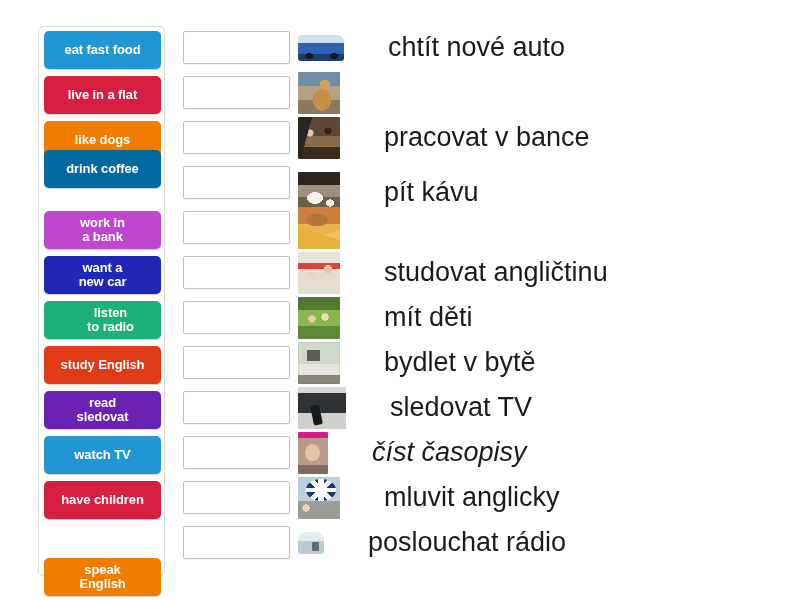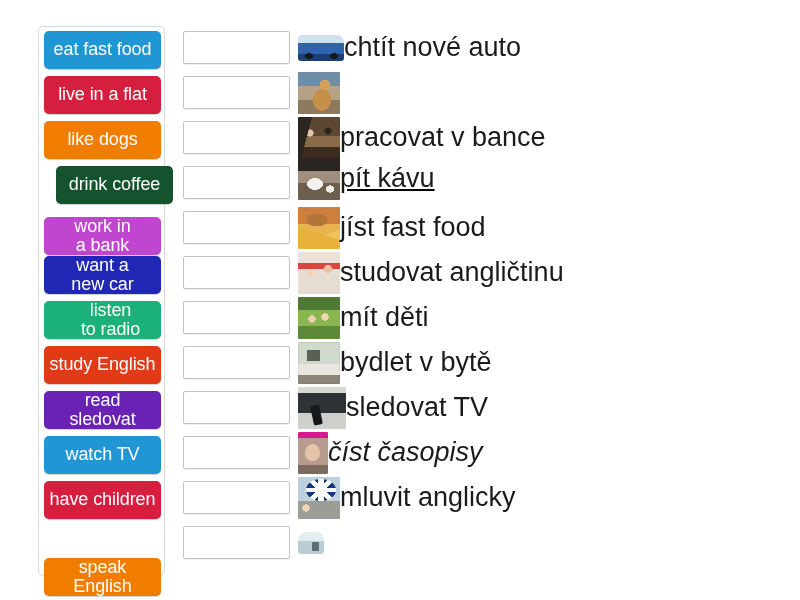--- a/index.html
+++ b/index.html
@@ -26,22 +26,22 @@
     background: #ffffff;
     padding: 4px 4px;
   }
   .tile {
     position: absolute;
     left: 5px;
     width: 117px;
     height: 38px;
     border-radius: 5px;
     color: #ffffff;
-    font-size: 18px;
-    font-weight: normal;
+    font-size: 13px;
+    font-weight: bold;
     line-height: 1.08;
     text-align: center;
     display: flex;
     align-items: center;
     justify-content: center;
     white-space: pre-line;
     letter-spacing: -0.1px;
     box-shadow: 0 1px 1px rgba(0,0,0,0.18);
     cursor: move;
     user-select: none;
@@ -73,20 +73,21 @@
     background-repeat: no-repeat;
     background-size: cover;
     border-radius: 1px;
   }
   .prompt-text {
     font-size: 27px;
     color: #1b1b1b;
     line-height: 1;
     white-space: nowrap;
     font-weight: 400;
+    margin-left: 44px;
   }
 
   
   .t-car {
     width: 46px; height: 26px;
     background:
       radial-gradient(ellipse 7px 5px at 11px 21px, #16181c 0 58%, rgba(0,0,0,0) 60%),
       radial-gradient(ellipse 7px 5px at 36px 21px, #16181c 0 58%, rgba(0,0,0,0) 60%),
       linear-gradient(#cfe0ef 0 30%, #2f63ad 30% 72%, #1b3f72 72% 100%);
     border-radius: 4px 7px 3px 3px;
@@ -211,22 +212,22 @@
 </style>
 </head>
 <body>
 
 <div id="app">
 
   <div id="tile-panel">
       <div class="tile" style="top: 4px; background: rgb(33, 150, 212);">eat fast food</div>
       <div class="tile" style="top: 49px; background: rgb(214, 31, 63);">live in a flat</div>
       <div class="tile" style="top: 94px; background: rgb(240, 124, 0);">like dogs</div>
-      <div class="tile" style="top: 139px; background: #14532d; margin-left: 12px;">drink coffee</div>
-      <div class="tile" style="top: 184px; background: rgb(192, 69, 207); margin-top: 6px;">work in
+      <div class="tile" style="top: 123px; background: #0369a1;">drink coffee</div>
+      <div class="tile" style="top: 184px; background: rgb(192, 69, 207);">work in
 a bank</div>
       <div class="tile" style="top: 229px; background: rgb(32, 39, 181);">want a
 new car</div>
       <div class="tile" style="top: 274px; background: rgb(28, 176, 122); padding-left: 16px;">listen
 to radio</div>
       <div class="tile" style="top: 319px; background: rgb(224, 58, 22);">study English</div>
       <div class="tile" style="top: 364px; background: rgb(106, 34, 181);">read
 sledovat</div>
       <div class="tile" style="top: 454px; background: rgb(214, 31, 63);">have children</div>
       <div class="tile" style="top: 409px; background: rgb(33, 150, 212);">watch TV</div>
@@ -254,27 +255,26 @@
         <div class="thumb t-car"></div>
         <div class="prompt-text">chtít nové auto</div>
       </div>
       <div class="answer-row" style="top: 70px;">
         <div class="thumb t-dog"></div>
       </div>
       <div class="answer-row" style="top: 115px;">
         <div class="thumb t-bank"></div>
         <div class="prompt-text">pracovat v bance</div>
       </div>
-      <div class="answer-row" style="top: 156px; text-decoration: underline;">
+      <div class="answer-row" style="top: 170px;">
         <div class="thumb t-coffee"></div>
         <div class="prompt-text">pít kávu</div>
       </div>
       <div class="answer-row" style="top: 205px;">
         <div class="thumb t-food"></div>
-        <div class="prompt-text">jíst fast food</div>
       </div>
       <div class="answer-row" style="top: 250px;">
         <div class="thumb t-class"></div>
         <div class="prompt-text">studovat angličtinu</div>
       </div>
       <div class="answer-row" style="top: 295px;">
         <div class="thumb t-kids"></div>
         <div class="prompt-text">mít děti</div>
       </div>
       <div class="answer-row" style="top: 340px;">
@@ -288,16 +288,17 @@
       <div class="answer-row" style="top: 430px; font-style: italic;">
         <div class="thumb t-mag"></div>
         <div class="prompt-text">číst časopisy</div>
       </div>
       <div class="answer-row" style="top: 475px;">
         <div class="thumb t-flag"></div>
         <div class="prompt-text">mluvit anglicky</div>
       </div>
       <div class="answer-row" style="top: 520px;">
         <div class="thumb t-radio"></div>
+        <div class="prompt-text">poslouchat rádio</div>
       </div>
     </div>
 
 </div>
 
 </body></html>

